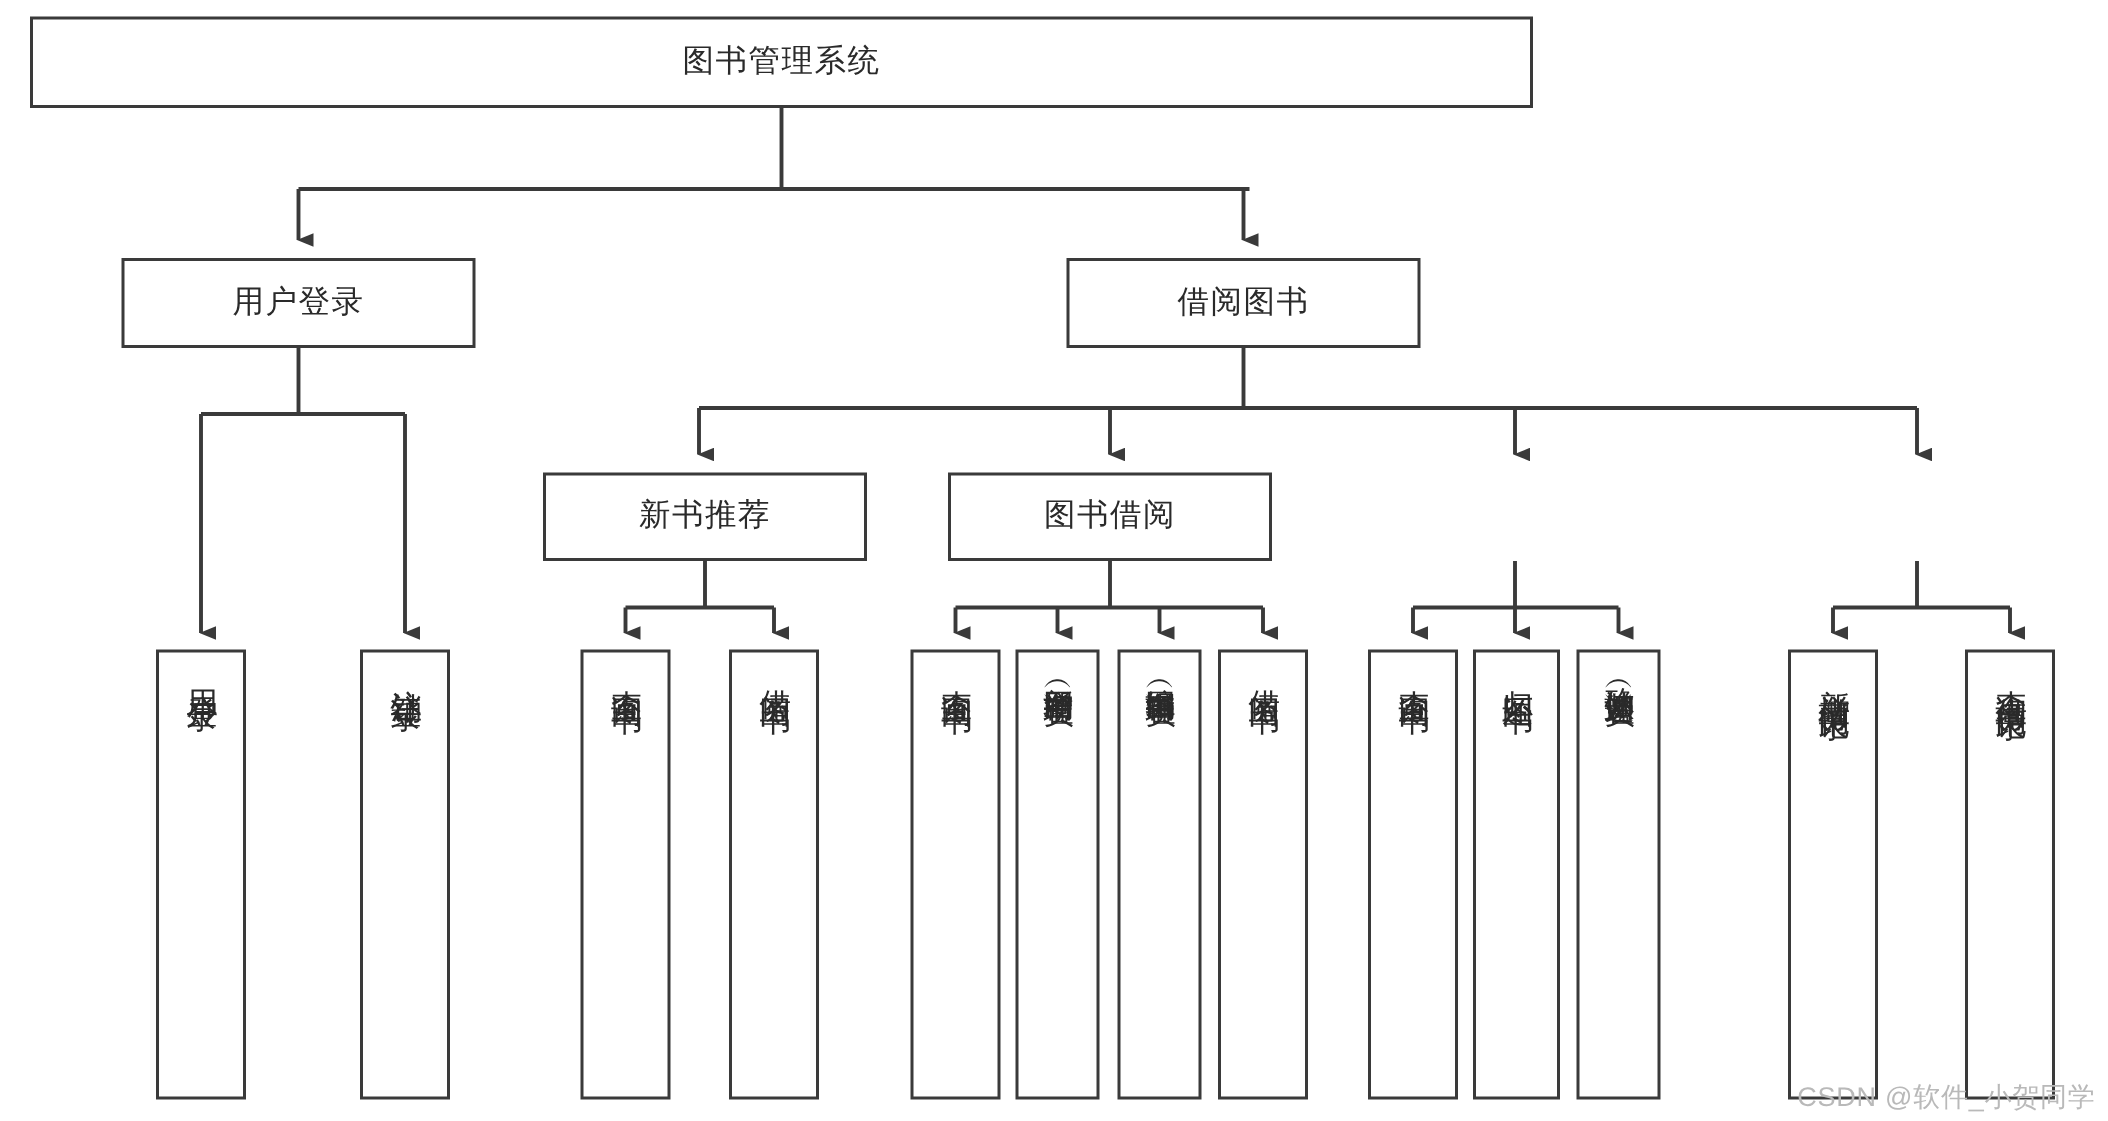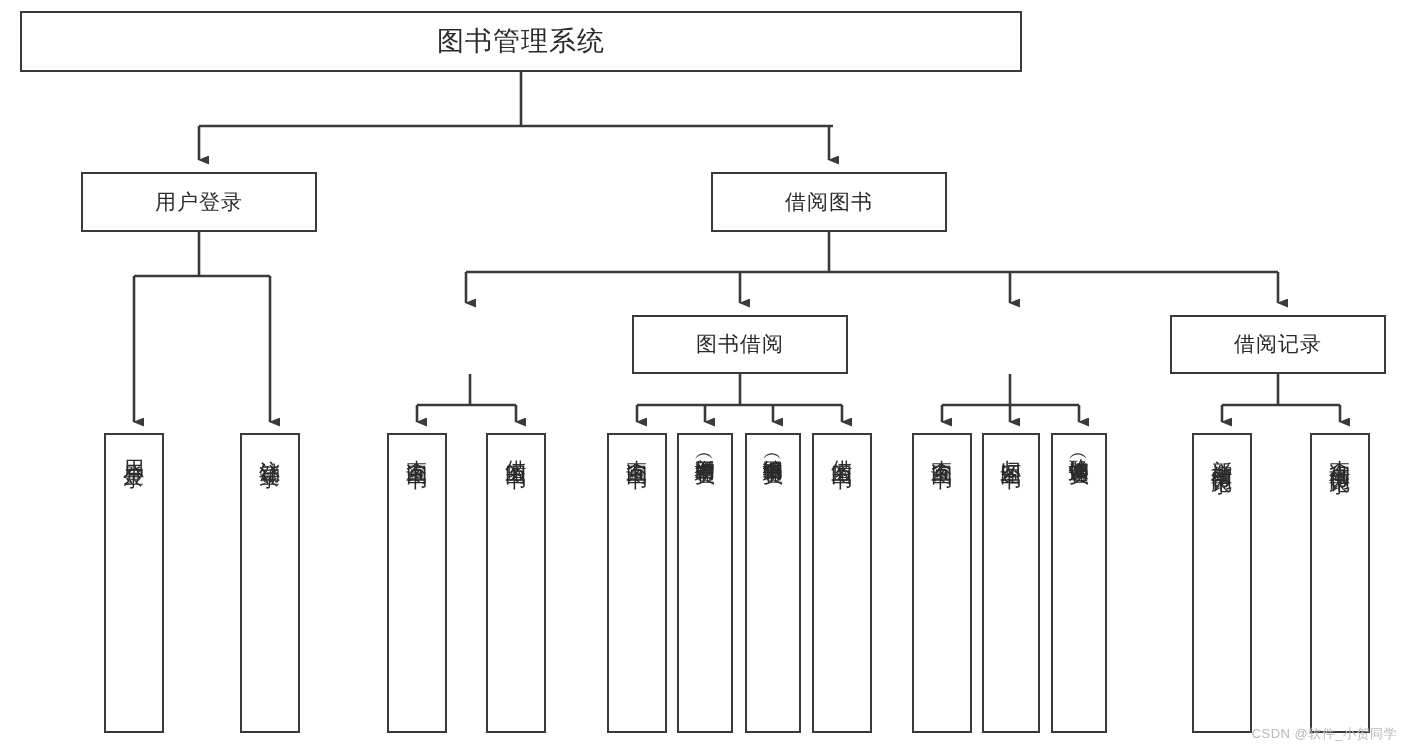--- a/index.html
+++ b/index.html
@@ -41,21 +41,21 @@
   }
   .node .label {
     font-size: 21px;
     line-height: 1.18;
     letter-spacing: 1px;
     color: #2a2a2a;
     white-space: nowrap;
     text-align: center;
   }
   
-  .node.root .label { font-size: 27px; }
+  .node.root .label { font-size: 21px; }
   
   .node.leaf {
     align-items: flex-start;
     justify-content: center;
     padding-top: 8px;
   }
   .node.leaf .label {
     writing-mode: vertical-rl;
     text-orientation: upright;
     font-size: 21px;
@@ -67,21 +67,21 @@
   .node.leaf.tight .label {
     letter-spacing: 1px;
     font-size: 20px;
   }
   
   #watermark {
     position: absolute;
     z-index: 3;
     right: 8px;
     bottom: 4px;
-    font-size: 13px;
+    font-size: 18px;
     color: #b9b9b9;
     letter-spacing: 0.5px;
     white-space: nowrap;
     font-family: "Liberation Sans", "DejaVu Sans", sans-serif;
   }
 </style>
 </head>
 <body>
 
 <div id="canvas">
@@ -141,29 +141,29 @@
   </div>
 
   <div class="node" style="left:81px; top:172px; width:236px; height:60px;">
     <span class="label">用户登录</span>
   </div>
 
   <div class="node" style="left:711px; top:172px; width:236px; height:60px;">
     <span class="label">借阅图书</span>
   </div>
 
+  <div class="node" style="left:362px; top:315px; width:216px; height:59px;">
+    <span class="label">新书推荐</span>
+  </div>
 
   <div class="node" style="left:632px; top:315px; width:216px; height:59px;">
     <span class="label">图书借阅</span>
   </div>
 
 
-  <div class="node" style="left:1170px; top:315px; width:216px; height:59px;">
-    <span class="label">借阅记录</span>
-  </div>
 
   <div class="node leaf" style="left:104px; top:433px; width:60px; height:300px;">
     <span class="label">用户登录</span>
   </div>
 
   <div class="node leaf" style="left:240px; top:433px; width:60px; height:300px;">
     <span class="label">注销登录</span>
   </div>
 
   <div class="node leaf" style="left:387px; top:433px; width:60px; height:300px;">

